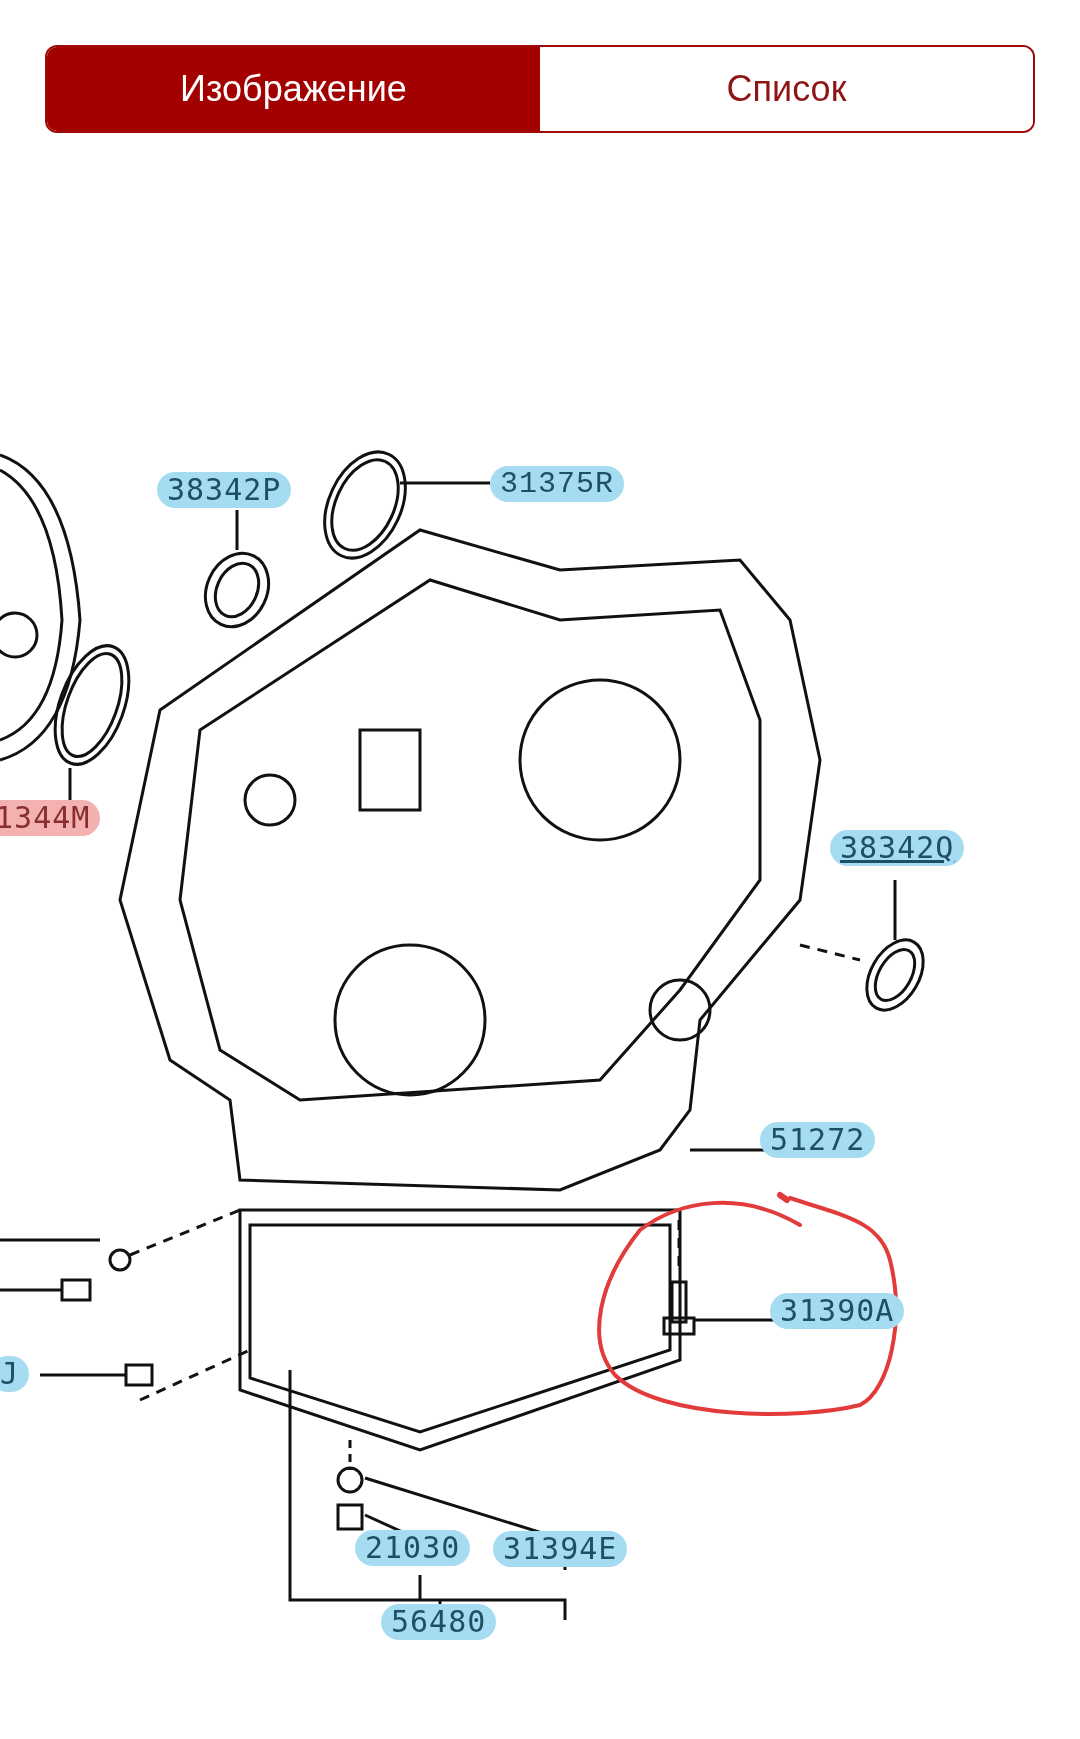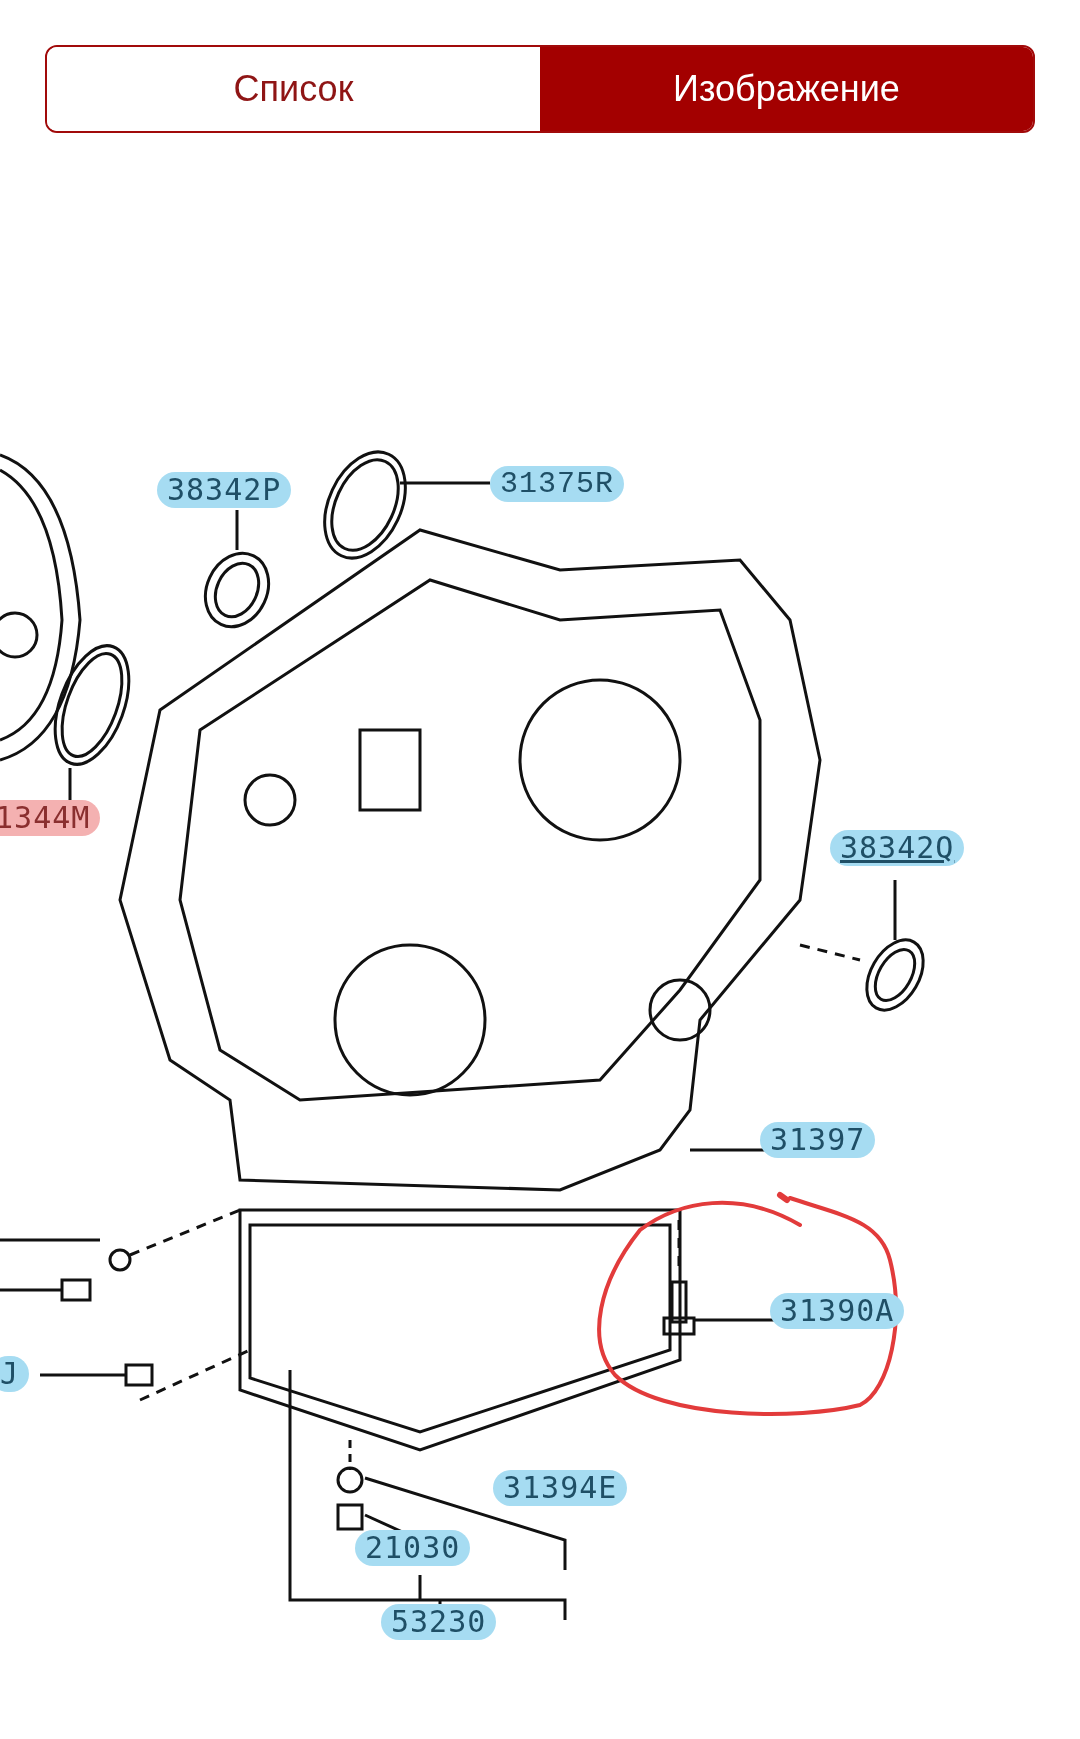--- a/index.html
+++ b/index.html
@@ -9,22 +9,22 @@
   .seg-btn.active { background:#a30000; color:#ffffff; }
   .seg-btn.inactive { background:#ffffff; color:#8f1515; }
   .diagram { position:absolute; left:0; top:150px; width:1080px; height:1589px; }
   .callout { position:absolute; height:36px; border-radius:18px; background:#a6dcf2; color:#1f4f66; font-family:"DejaVu Sans Mono", monospace; font-size:30px; line-height:36px; padding:0 10px; letter-spacing:1px; cursor:pointer; white-space:nowrap; }
   .callout.pink { background:#f4b1b1; color:#8a2f2f; }
 </style>
 </head>
 <body>
 
 <div class="seg">
+  <div class="seg-btn active">Изображение</div>
   <div class="seg-btn inactive">Список</div>
-  <div class="seg-btn active">Изображение</div>
 </div>
 
 <div class="diagram">
   <svg width="1080" height="1589" viewBox="0 150 1080 1589" style="position:absolute;left:0;top:0" fill="none" stroke="#111" stroke-width="3">
 
     <path d="M0 455 Q70 480 80 620 Q70 740 0 760"></path>
     <path d="M0 470 Q55 500 62 620 Q55 720 0 740"></path>
     <circle cx="15" cy="635" r="22"></circle>
 
     <ellipse cx="92" cy="705" rx="32" ry="62" transform="rotate(20 92 705)"></ellipse>
@@ -83,19 +83,19 @@
 
   <svg width="1080" height="1589" viewBox="0 150 1080 1589" style="position:absolute;left:0;top:0;pointer-events:none">
     <path d="M790 1198 C840 1215 880 1220 890 1260 C905 1320 890 1390 860 1405 C800 1420 660 1420 615 1375 C585 1340 600 1280 640 1230 C680 1200 740 1190 800 1225" fill="none" stroke="#e23b3b" stroke-width="4" stroke-linecap="round"></path>
     <path d="M780 1195 L787 1200" fill="none" stroke="#e23b3b" stroke-width="6" stroke-linecap="round"></path>
   </svg>
 
   <div class="callout" style="left:157px;top:322px;">38342P</div>
   <div class="callout" style="left:490px;top:316px;font-family:Liberation Mono, monospace;">31375R</div>
   <div class="callout pink" style="left:-34px;top:650px;">31344M</div>
   <div class="callout" style="left:830px;top:680px;text-decoration:underline;">38342Q</div>
-  <div class="callout" style="left:760px;top:972px;">31397</div>
+  <div class="callout" style="left:760px;top:972px;">51272</div>
   <div class="callout" style="left:770px;top:1143px;text-align:center;">31390A</div>
   <div class="callout" style="left:-10px;top:1206px;">J</div>
   <div class="callout" style="left:355px;top:1380px;">21030</div>
-  <div class="callout" style="left:493px;top:1320px;">31394E</div>
-  <div class="callout" style="left:381px;top:1454px;">53230</div>
+  <div class="callout" style="left:493px;top:1381px;">31394E</div>
+  <div class="callout" style="left:381px;top:1454px;">56480</div>
 </div>
 
 </body></html>

